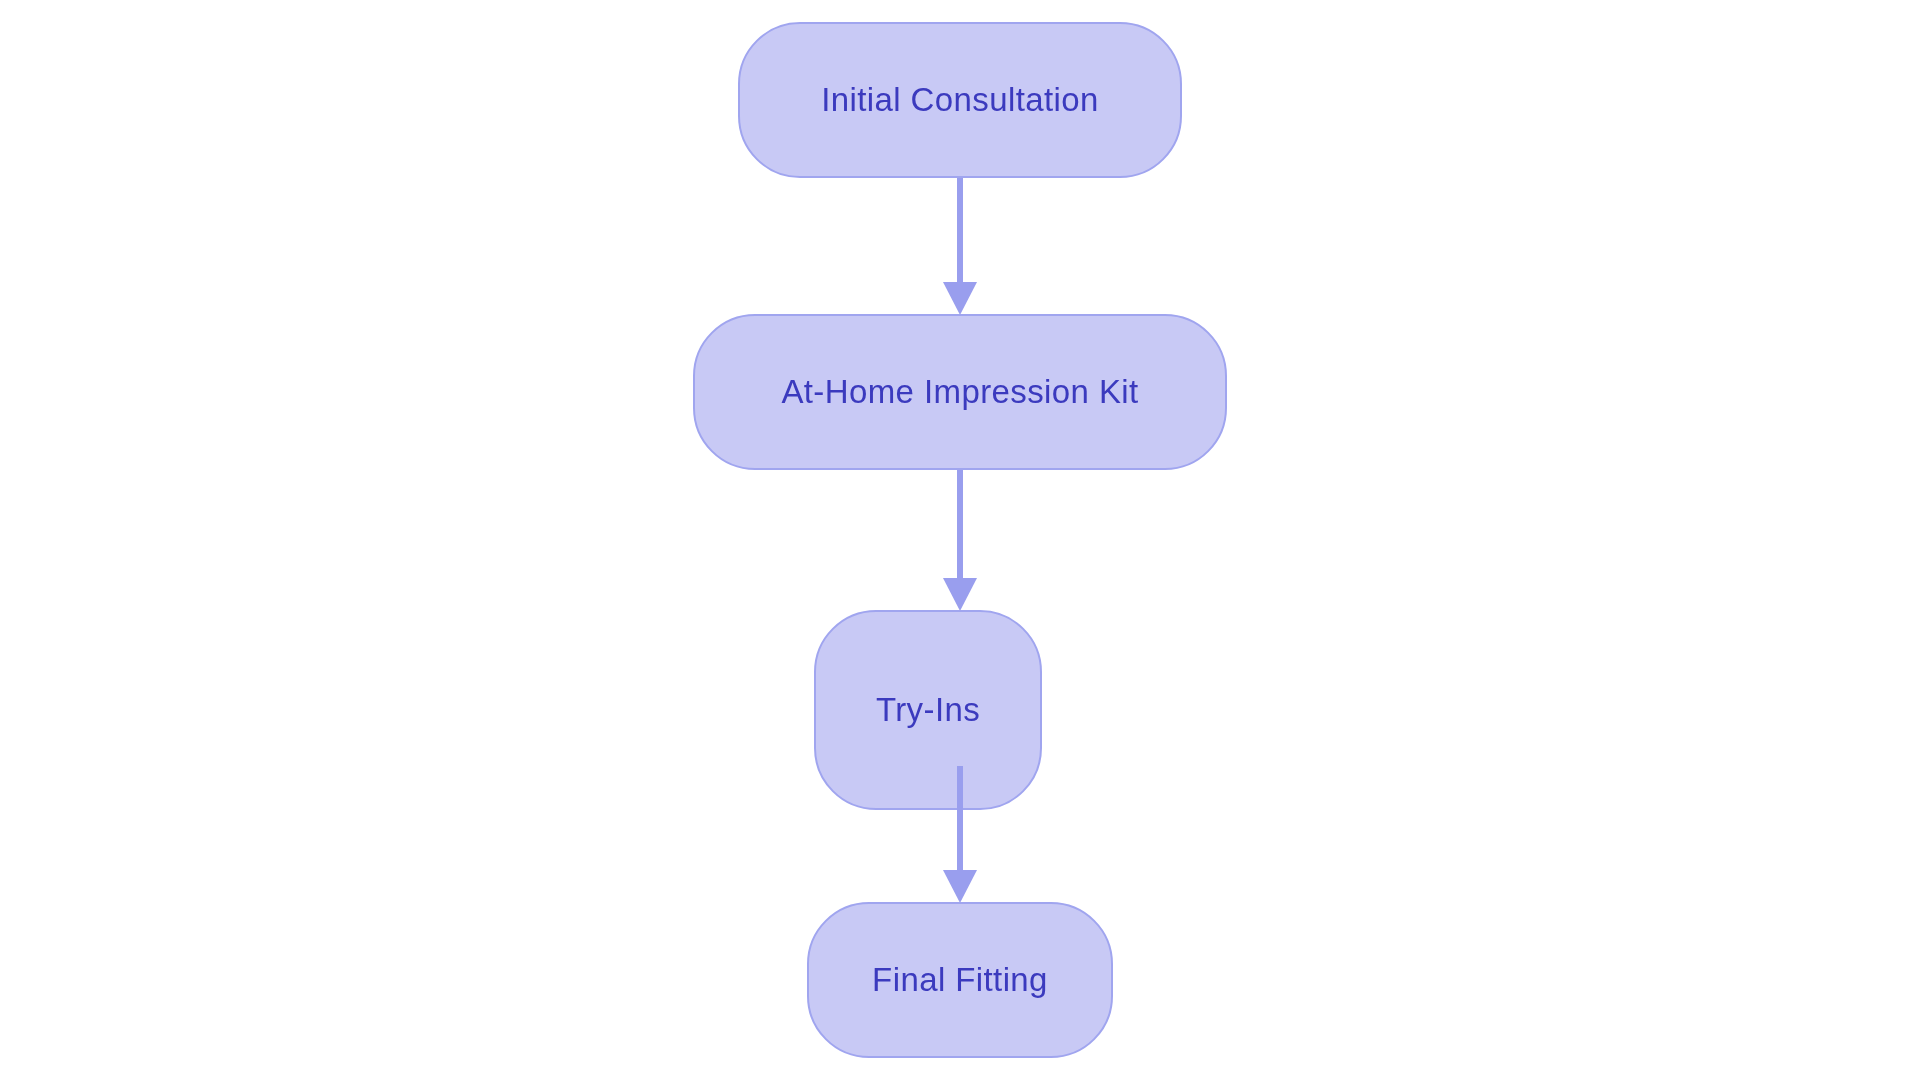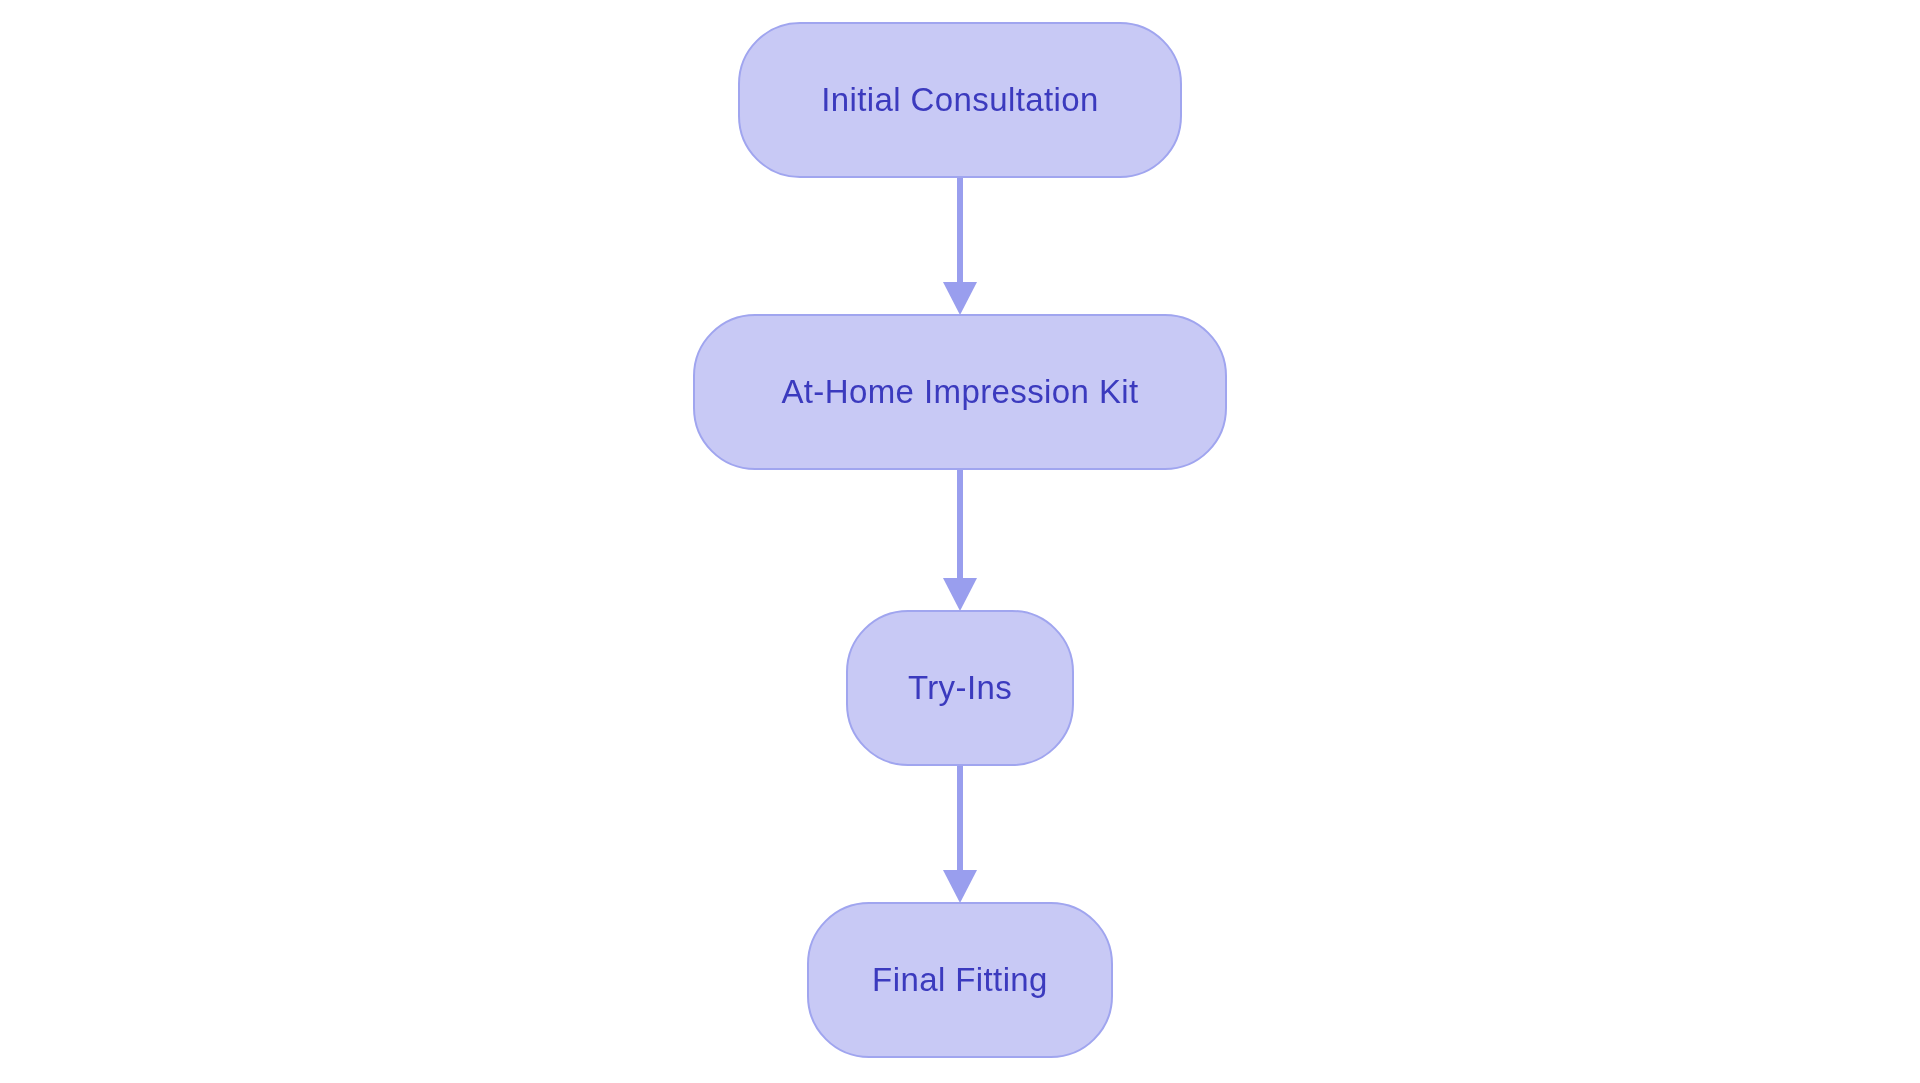--- a/index.html
+++ b/index.html
@@ -33,21 +33,21 @@
     align-items: center;
     justify-content: center;
     color: var(--node-text);
     font-size: 33px;
     font-weight: 500;
     letter-spacing: 0.4px;
     white-space: nowrap;
   }
   .node-1 { left: 738px; top: 22px;  width: 444px; height: 156px; }
   .node-2 { left: 693px; top: 314px; width: 534px; height: 156px; justify-content: center; }
-  .node-3 { left: 846px; top: 610px; width: 228px; height: 156px; }
+  .node-3 { left: 814px; top: 610px; width: 228px; height: 200px; }
   .node-4 { left: 807px; top: 902px; width: 306px; height: 156px; text-align: right; }
 
   .edge { display: contents; }
   .edge-stem {
     position: absolute;
     left: 957px;
     width: 6px;
     background: var(--arrow);
   }
   .edge-head {

